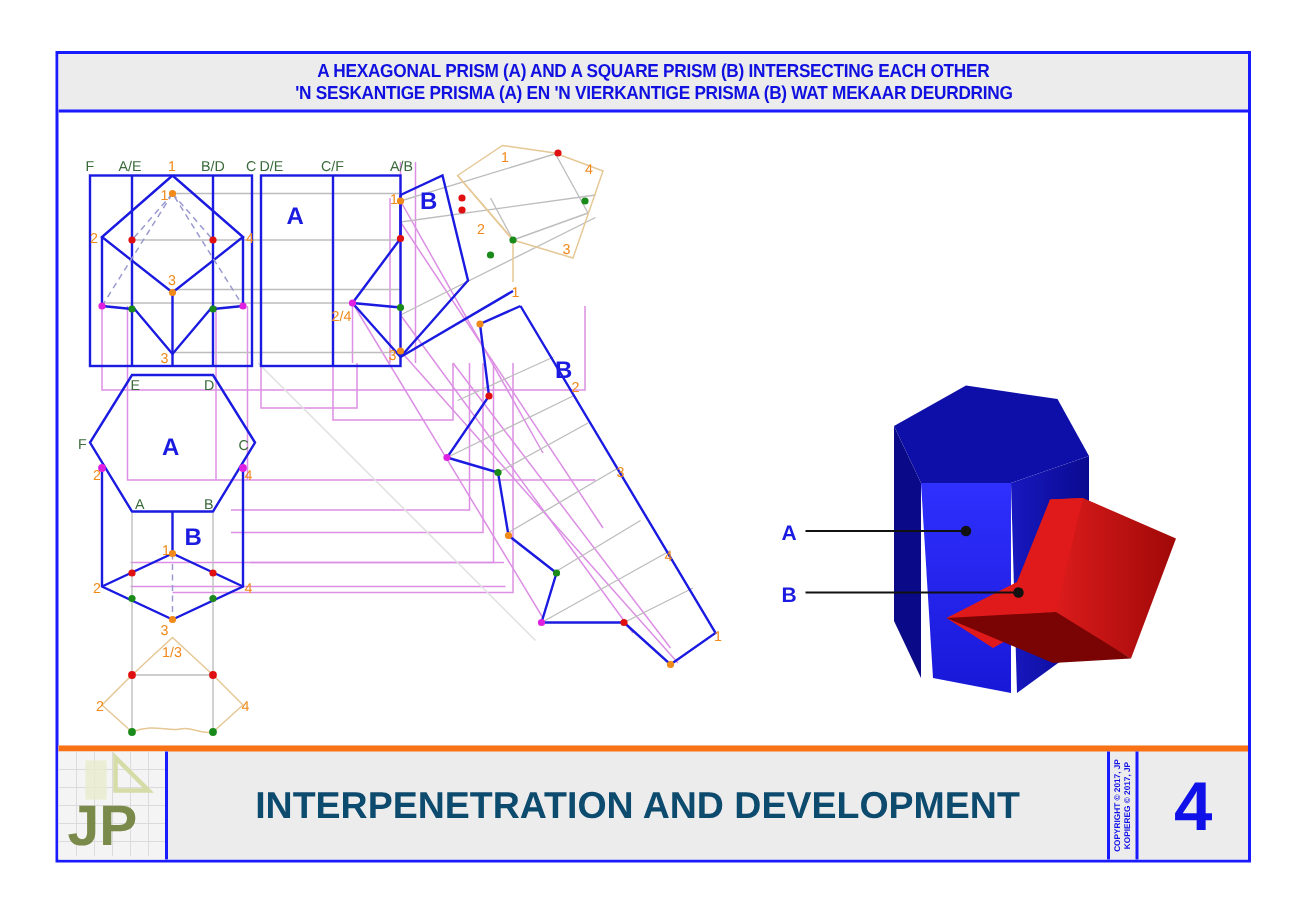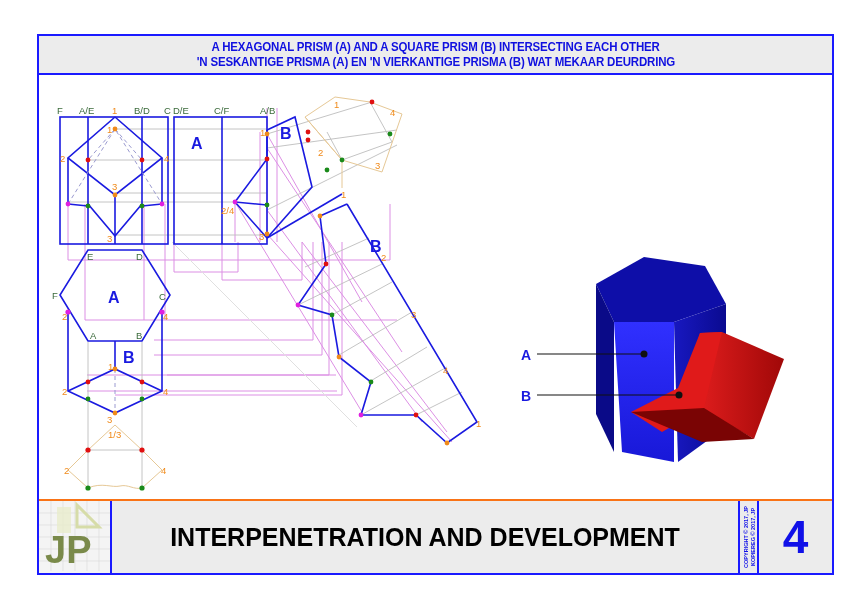--- a/index.html
+++ b/index.html
@@ -7,26 +7,26 @@
          font-family: "Liberation Sans", sans-serif; }
   .sheet { position: absolute; left: 37px; top: 34px; width: 797px; height: 541px;
            border: 2px solid #1a1aff; box-sizing: border-box; background: #fff; }
   .title-band { position: absolute; left: 0; top: 0; right: 0; height: 37px;
                 background: #ececec; border-bottom: 2px solid #1a1aff;
                 display: flex; flex-direction: column; align-items: center; justify-content: center; }
   .title-line { color: #1010e0; font-weight: bold; font-size: 12.5px; line-height: 15px;
                 letter-spacing: -0.2px; transform: scaleX(0.92); white-space: nowrap; }
   .drawing { position: absolute; left: 0; top: 37px; width: 793px; height: 430px; }
   .footer { position: absolute; left: 0; bottom: 0; right: 0; height: 72px;
-            border-top: 2px solid #f97316; display: flex; background: #ececec; }
+            border-top: 4px solid #f97316; display: flex; background: #ececec; }
   .logo { width: 73px; height: 100%; border-right: 2px solid #1a1aff; box-sizing: border-box;
           background: #f4f4f4; position: relative; overflow: hidden; }
   .main-title { flex: 1; display: flex; flex-direction: column; align-items: center; justify-content: center;
                 border-right: 2px solid #1a1aff; }
-  .main-title div { color: #000000; font-weight: bold; font-size: 25px; line-height: 28px; white-space: nowrap; }
+  .main-title div { color: #0c4a6e; font-weight: bold; font-size: 25px; line-height: 28px; white-space: nowrap; }
   .copyright { width: 17px; border-right: 2px solid #1a1aff; position: relative; }
   .copyright .rot { position: absolute; left: 50%; top: 50%; transform: translate(-50%,-50%) rotate(-90deg);
                     white-space: nowrap; color: #1010e8; font-size: 5.5px; font-weight: bold; line-height: 6.5px; text-align: center; }
   .page-num { width: 73px; display: flex; align-items: center; justify-content: center;
               color: #1010e8; font-weight: bold; font-size: 46px; }
   svg text { font-family: "Liberation Sans", sans-serif; }
 </style>
 </head>
 <body>
 

